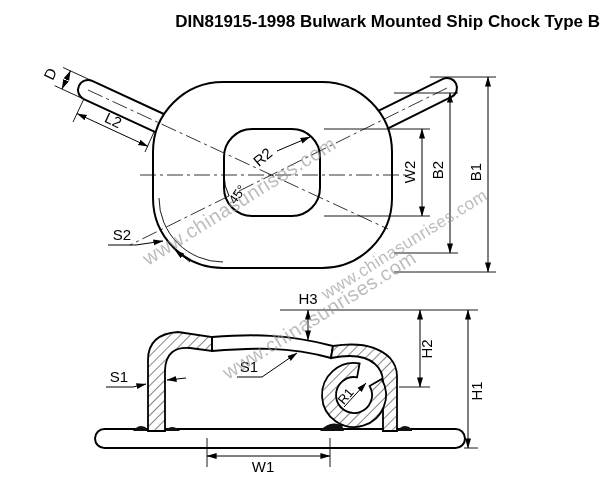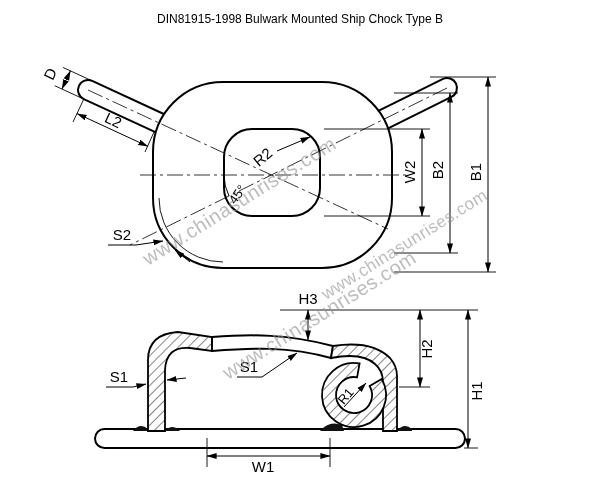--- a/index.html
+++ b/index.html
@@ -1,19 +1,19 @@
 <!DOCTYPE html>
 <html><head>
 <meta charset="utf-8">
 <style>
   html,body{margin:0;padding:0;background:#fff;}
   #page{position:relative;width:600px;height:496px;background:#ffffff;overflow:hidden;
         font-family:"Liberation Sans",sans-serif;}
-  #title{position:absolute;top:12px;left:0;right:0;text-align:center;
-         font-weight:normal;font-size:12px;color:#000;}
+  #title{position:absolute;top:12px;left:0;right:0;text-align:right;
+         font-weight:bold;font-size:17px;color:#000;}
   svg{position:absolute;left:0;top:0;}
   svg text{font-family:"Liberation Sans",sans-serif;font-size:15px;fill:#000;}
   .small{font-size:13px;}
   .wm{font-size:20px;fill:#949494;opacity:.62;letter-spacing:.5px;}
   .wm2{font-size:17px;}
   .obj{stroke:#000;stroke-width:2;fill:#fff;}
   .objn{stroke:#000;stroke-width:2;fill:none;}
   .thin{stroke:#000;stroke-width:.9;fill:none;}
   .dim{stroke:#000;stroke-width:1;fill:none;}
   .cl{stroke:#000;stroke-width:.8;fill:none;stroke-dasharray:16 4 3 4;}

